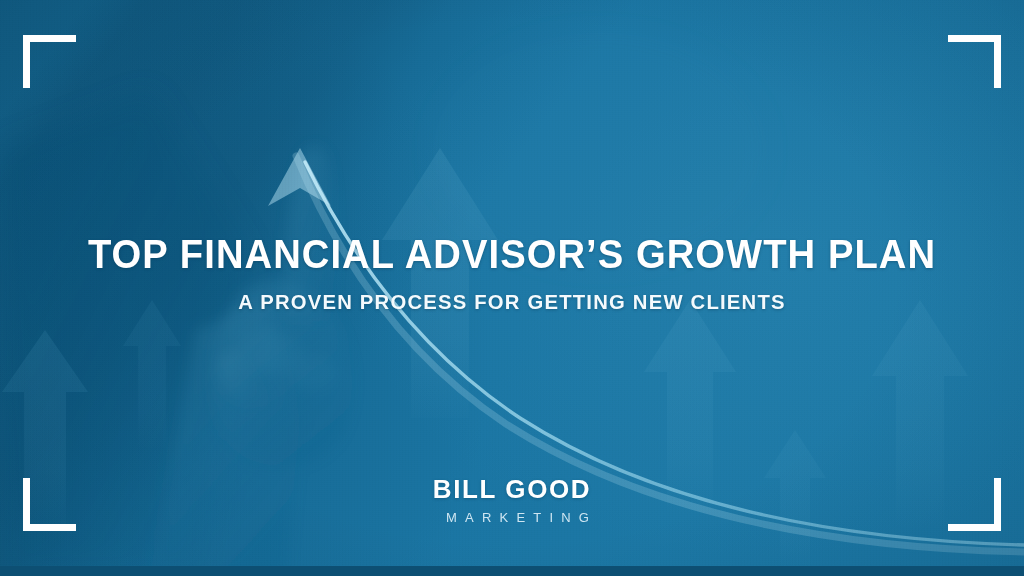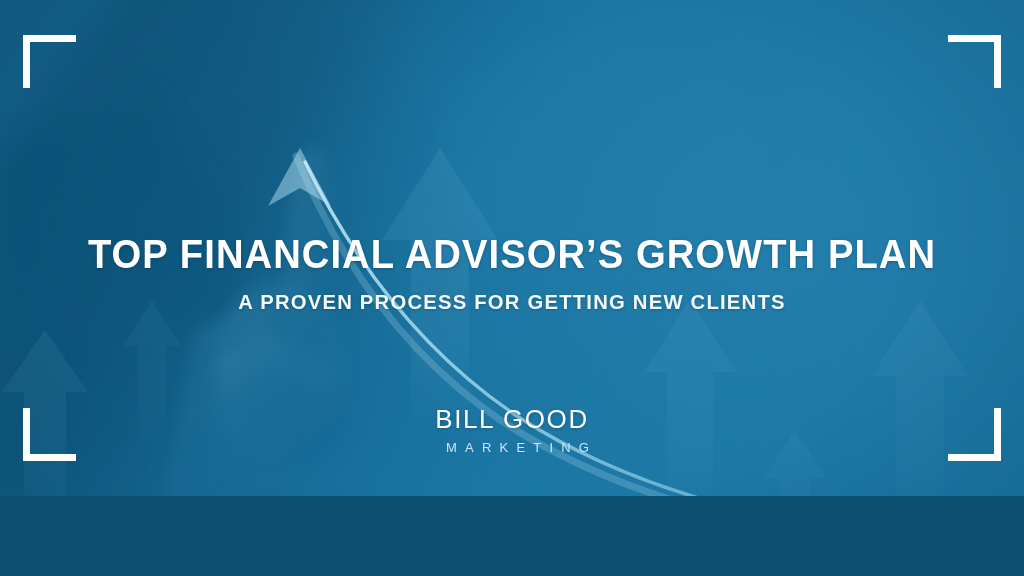--- a/index.html
+++ b/index.html
@@ -9,21 +9,21 @@
     background: #0d4f73;
   }
   body {
     font-family: "Liberation Sans", sans-serif;
   }
 
   
   #card {
     position: relative;
     width: 1024px;
-    height: 496px;
+    height: 566px;
     overflow: hidden;
     background: #1a75a3;
     user-select: none;
   }
 
   
   .bg-layer {
     position: absolute;
     inset: 0;
     pointer-events: none;
@@ -148,21 +148,21 @@
   #logo {
     position: absolute;
     left: 0;
     right: 0;
     bottom: 42px;
     text-align: center;
     z-index: 6;
   }
   #logo-primary {
     font-family: "Liberation Sans", sans-serif;
-    font-weight: 400;
+    font-weight: 700;
     font-size: 26px;
     letter-spacing: 1.6px;
     color: #ffffff;
     line-height: 1;
     text-shadow: 0 1px 3px rgba(6,52,80,0.35);
   }
   #logo-secondary {
     margin-top: 9px;
     font-family: "Liberation Sans", sans-serif;
     font-weight: 400;

